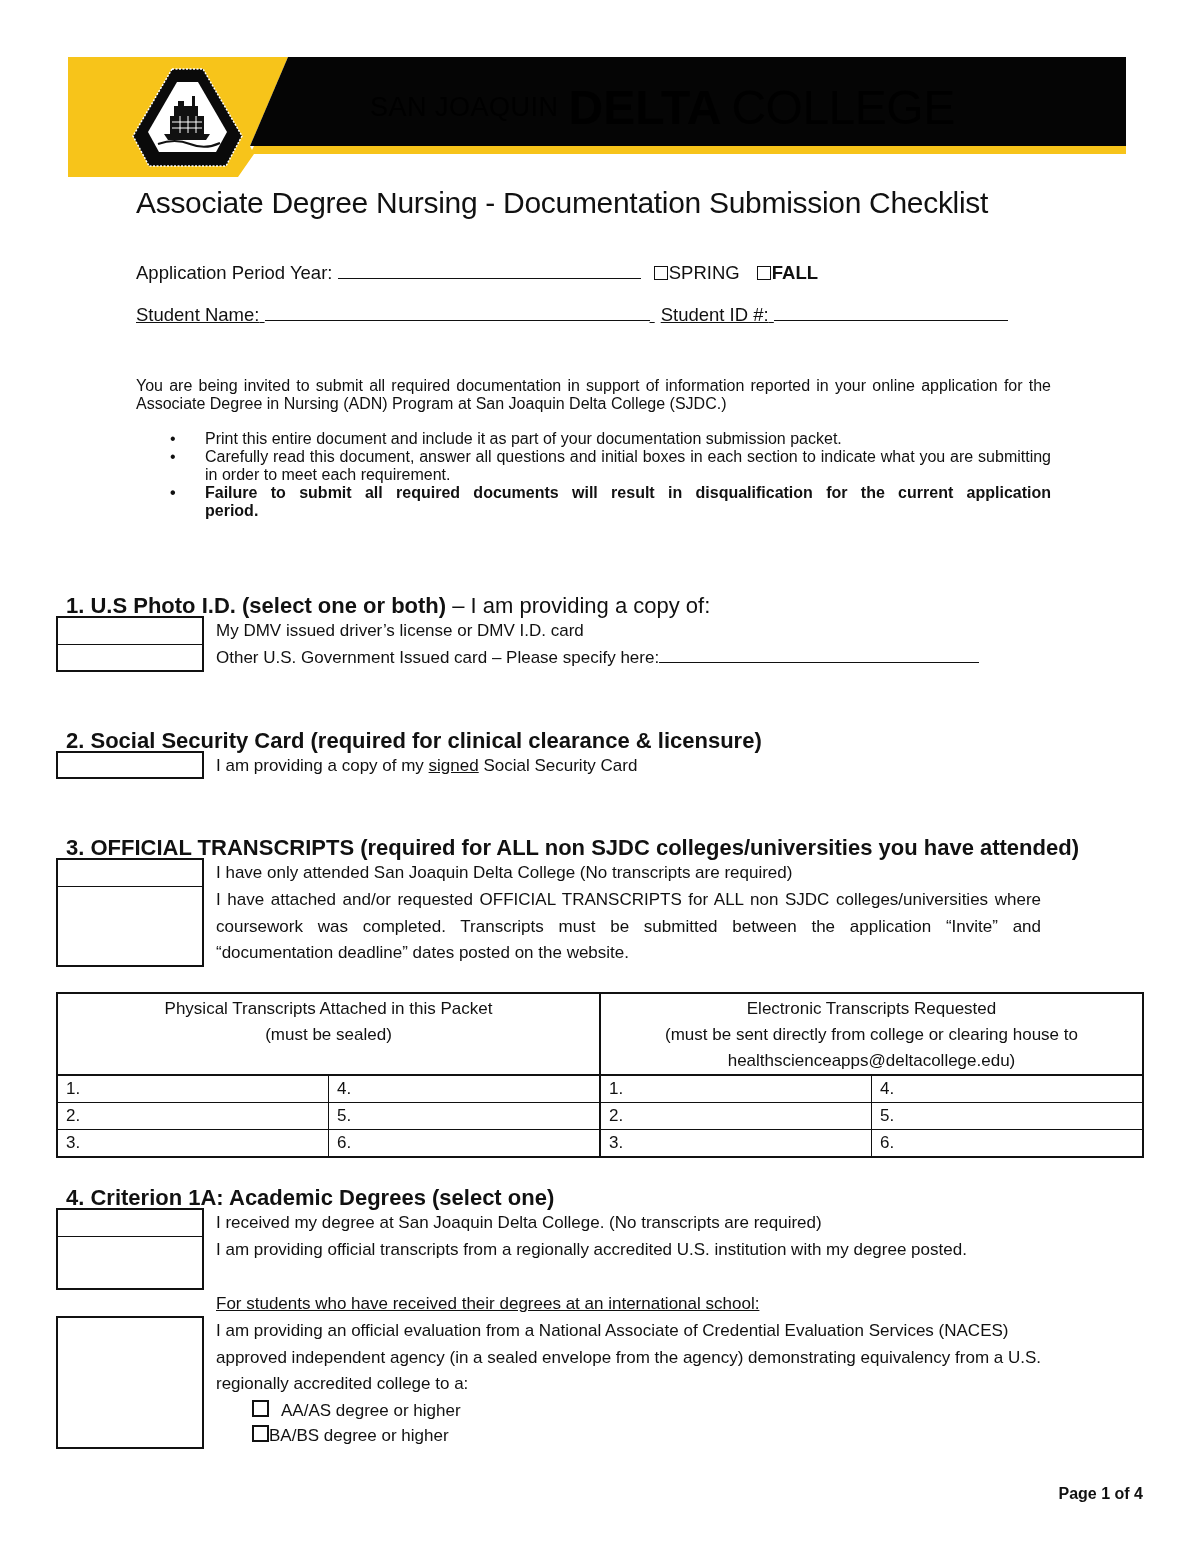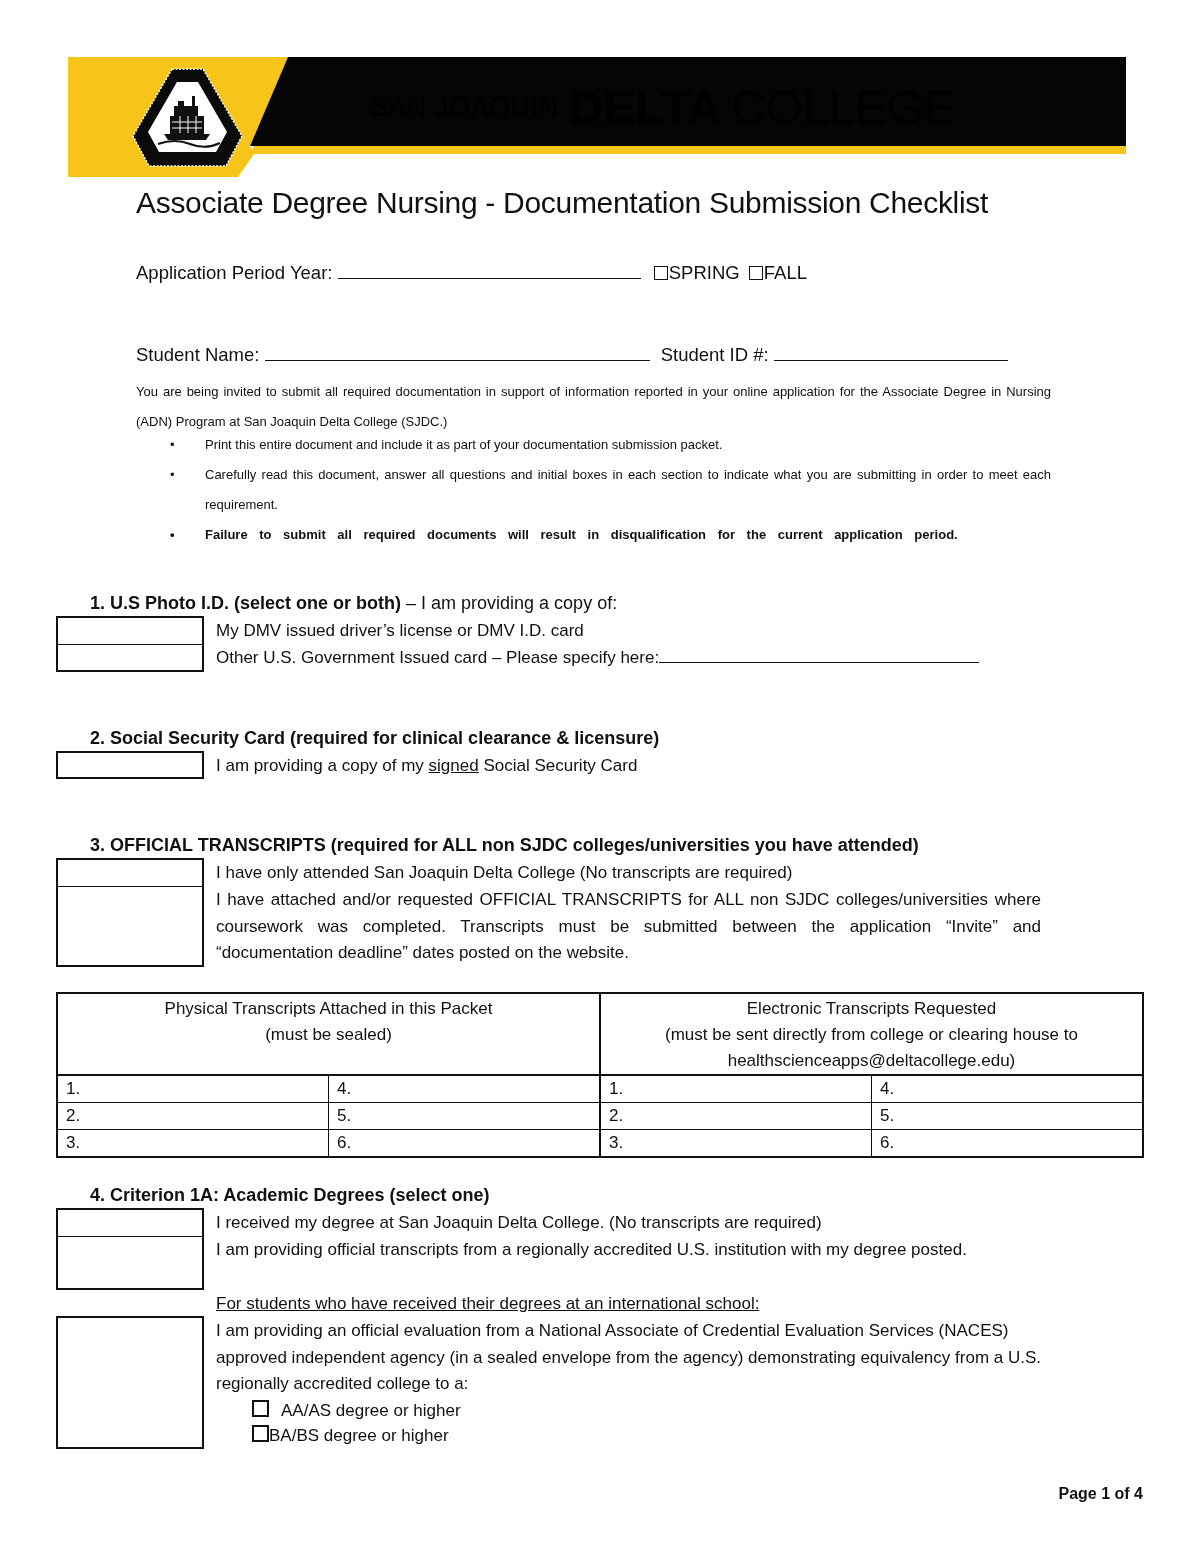--- a/index.html
+++ b/index.html
@@ -17,27 +17,27 @@
   .college-name { left: 370px; top: 80px; color: #000000; white-space: nowrap; }
   .college-name .light { font-size: 27px; letter-spacing: 0.5px; font-weight: 400; vertical-align: middle; }
   .college-name .bold { font-size: 48px; font-weight: 700; letter-spacing: 0px; vertical-align: middle; margin-left: 10px; }
   .college-name .thin { font-size: 48px; font-weight: 400; vertical-align: middle; margin-left: 10px; letter-spacing: -0.5px; }
 
   .title { left: 136px; top: 186px; font-size: 30px; white-space: nowrap; letter-spacing: -0.3px; }
 
   .field-line { display: inline-block; border-bottom: 1.5px solid #111; vertical-align: baseline; height: 16px; }
   .row-text { font-size: 18.5px; white-space: nowrap; }
 
-  .body-text { font-size: 13px; line-height: 30px; }
+  .body-text { font-size: 16px; line-height: 18px; }
   .para { left: 136px; top: 377px; width: 915px; }
   .bullets { left: 166px; top: 430px; width: 885px; margin: 0; padding: 0; list-style: none; }
   .bullets li { position: relative; padding-left: 39px; text-align: justify; }
   .bullets li .dot { position: absolute; left: 4px; top: 0; }
 
-  .sec-head { font-size: 18px; font-weight: 700; white-space: nowrap; margin-left: 24px; }
+  .sec-head { font-size: 22px; font-weight: 700; white-space: nowrap; }
   .box { position: absolute; border: 2px solid #111; background: #fff; box-sizing: border-box; }
   .box-split { position: absolute; left: 0; right: 0; border-top: 1.5px solid #111; }
   .opt { position: absolute; left: 216px; font-size: 17px; line-height: 26.5px; }
 
   table.tx { position: absolute; left: 56px; top: 992px; width: 1088px; border-collapse: collapse;
              font-size: 17px; }
   table.tx td { border: 1.5px solid #111; padding: 0 8px; height: 24px; line-height: 26px; }
   table.tx td.hd { text-align: center; height: 76px; vertical-align: top; padding-top: 2px; }
   table.tx { border: 2.5px solid #111; }
   table.tx tr.first td { border-top: 2.5px solid #111; }
@@ -79,24 +79,24 @@
 <div class="abs college-name">
   <span class="light">SAN JOAQUIN</span><span class="bold">DELTA</span><span class="thin">COLLEGE</span>
 </div>
 
 <div class="abs title">Associate Degree Nursing - Documentation Submission Checklist</div>
 
 <div class="abs row-text" style="left:136px; top:262px;">
   <span>Application Period Year:</span>
   <span class="field-line" style="width:303px;"><span></span></span>
   <span style="margin-left:8px;"><span class="sq"></span><span>SPRING</span></span>
-  <span style="margin-left:4px;"><span class="sq"></span><span>FALL</span></span>
+  <span style="margin-left:12px;font-weight:bold;"><span class="sq"></span><span>FALL</span></span>
 </div>
 
-<div class="abs row-text" style="left:136px; top:344px;">
+<div class="abs row-text" style="left:136px; top:304px;text-decoration:underline;">
   <span>Student Name:</span>
   <span class="field-line" style="width:385px;"><span></span></span>
   <span style="margin-left:6px;">Student ID #:</span>
   <span class="field-line" style="width:234px;"><span></span></span>
 </div>
 
 <div class="abs body-text para" style="text-align:justify;">You are being invited to submit all required documentation in support of information reported in your online application for the Associate Degree in Nursing (ADN) Program at San Joaquin Delta College (SJDC.)</div>
 <ul class="abs body-text bullets">
   <li><span class="dot">•</span><span>Print this entire document and include it as part of your documentation submission packet.</span></li>
   <li><span class="dot">•</span><span>Carefully read this document, answer all questions and initial boxes in each section to indicate what you are submitting in order to meet each requirement.</span></li>

